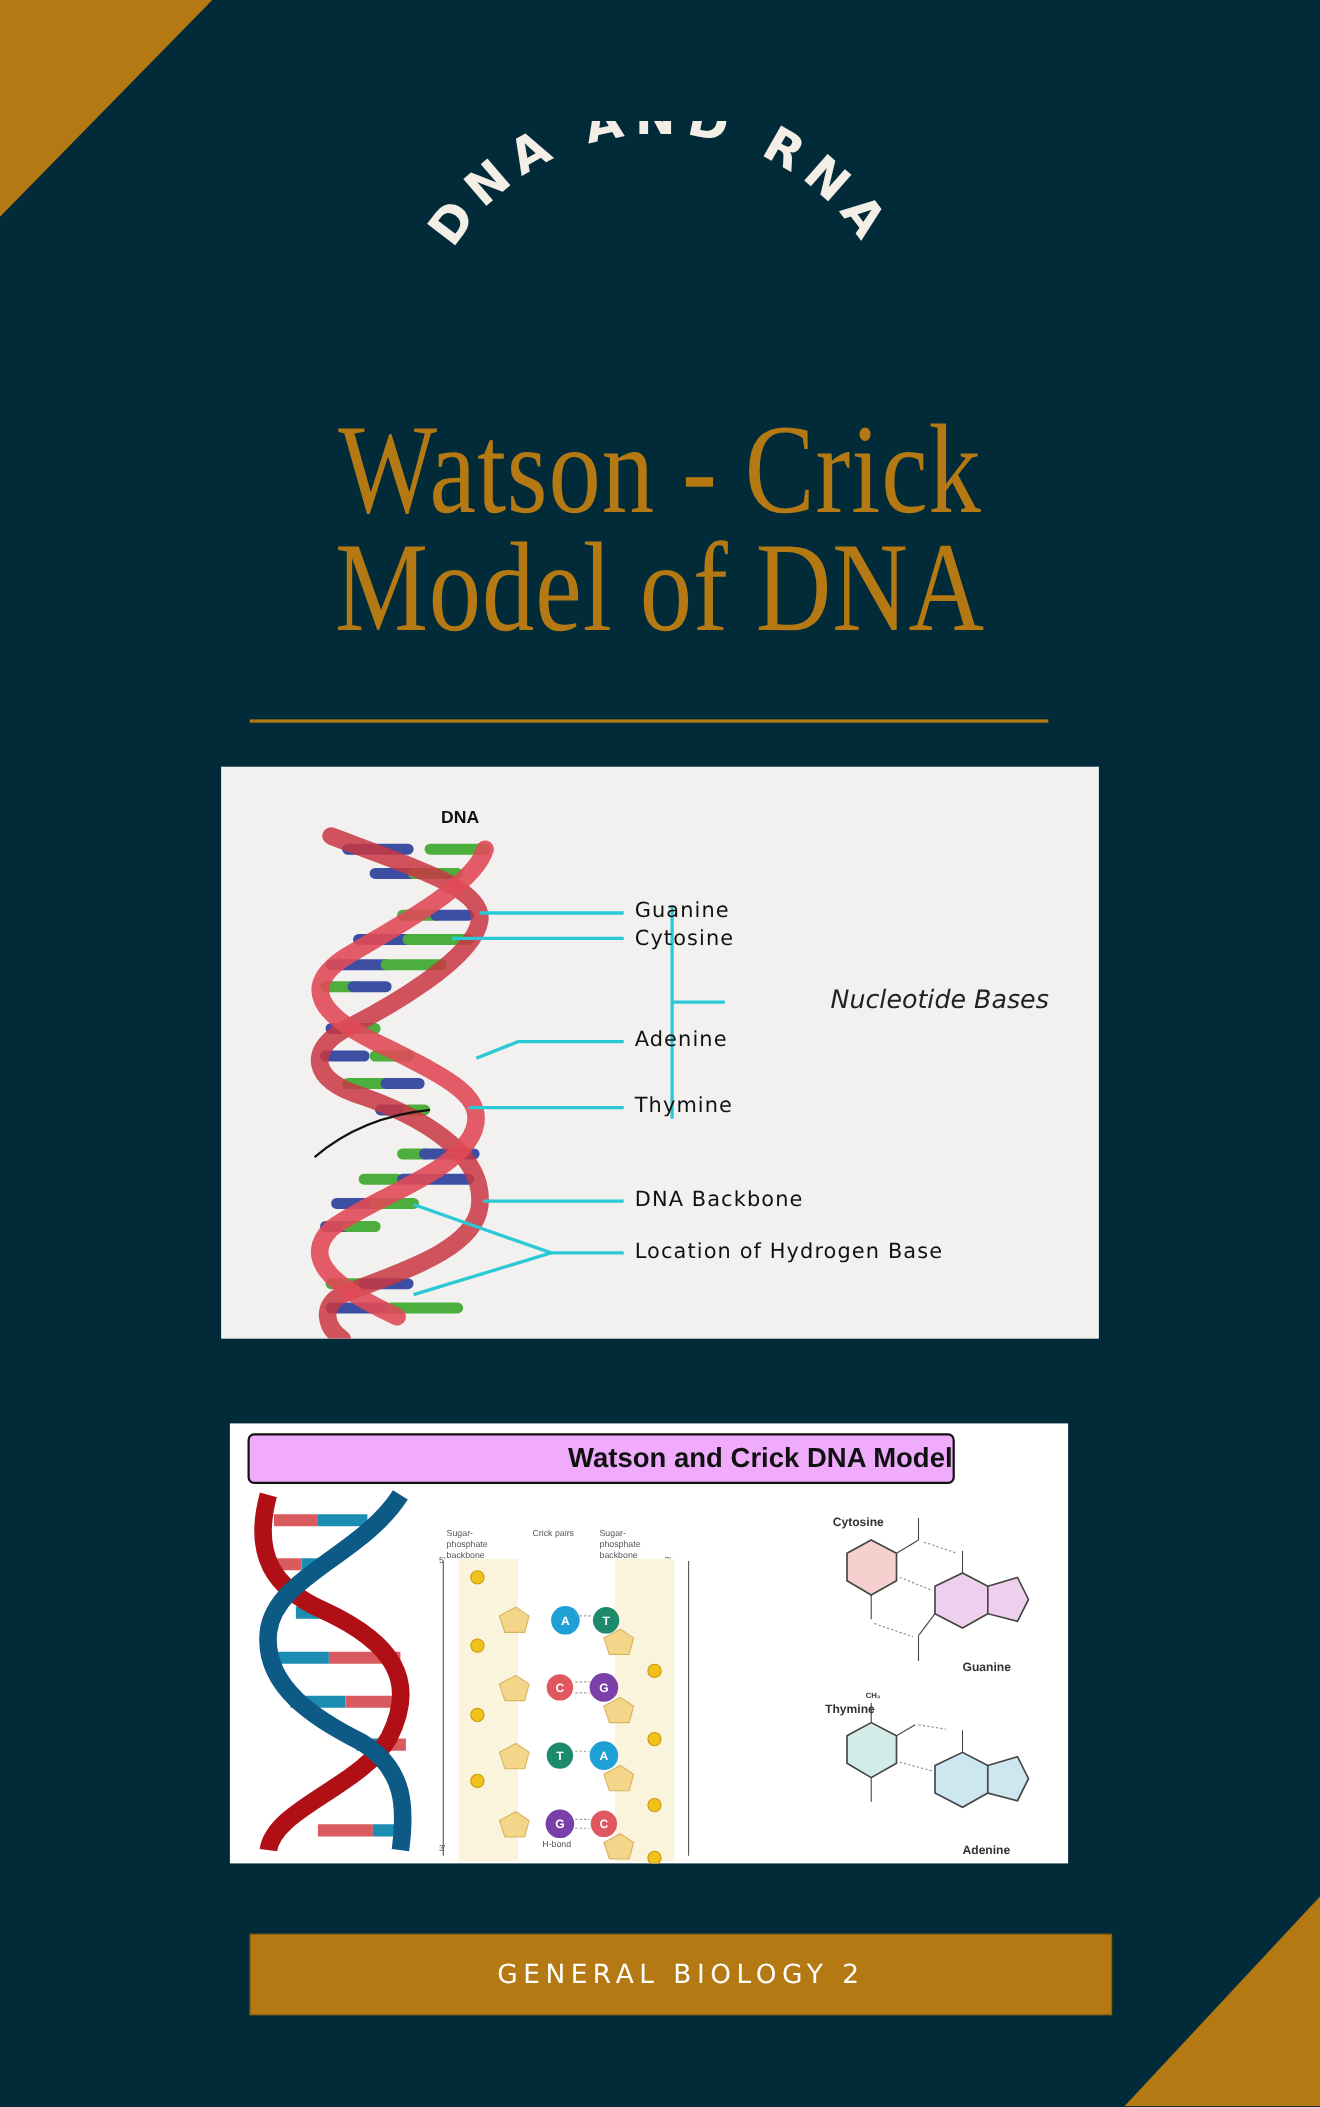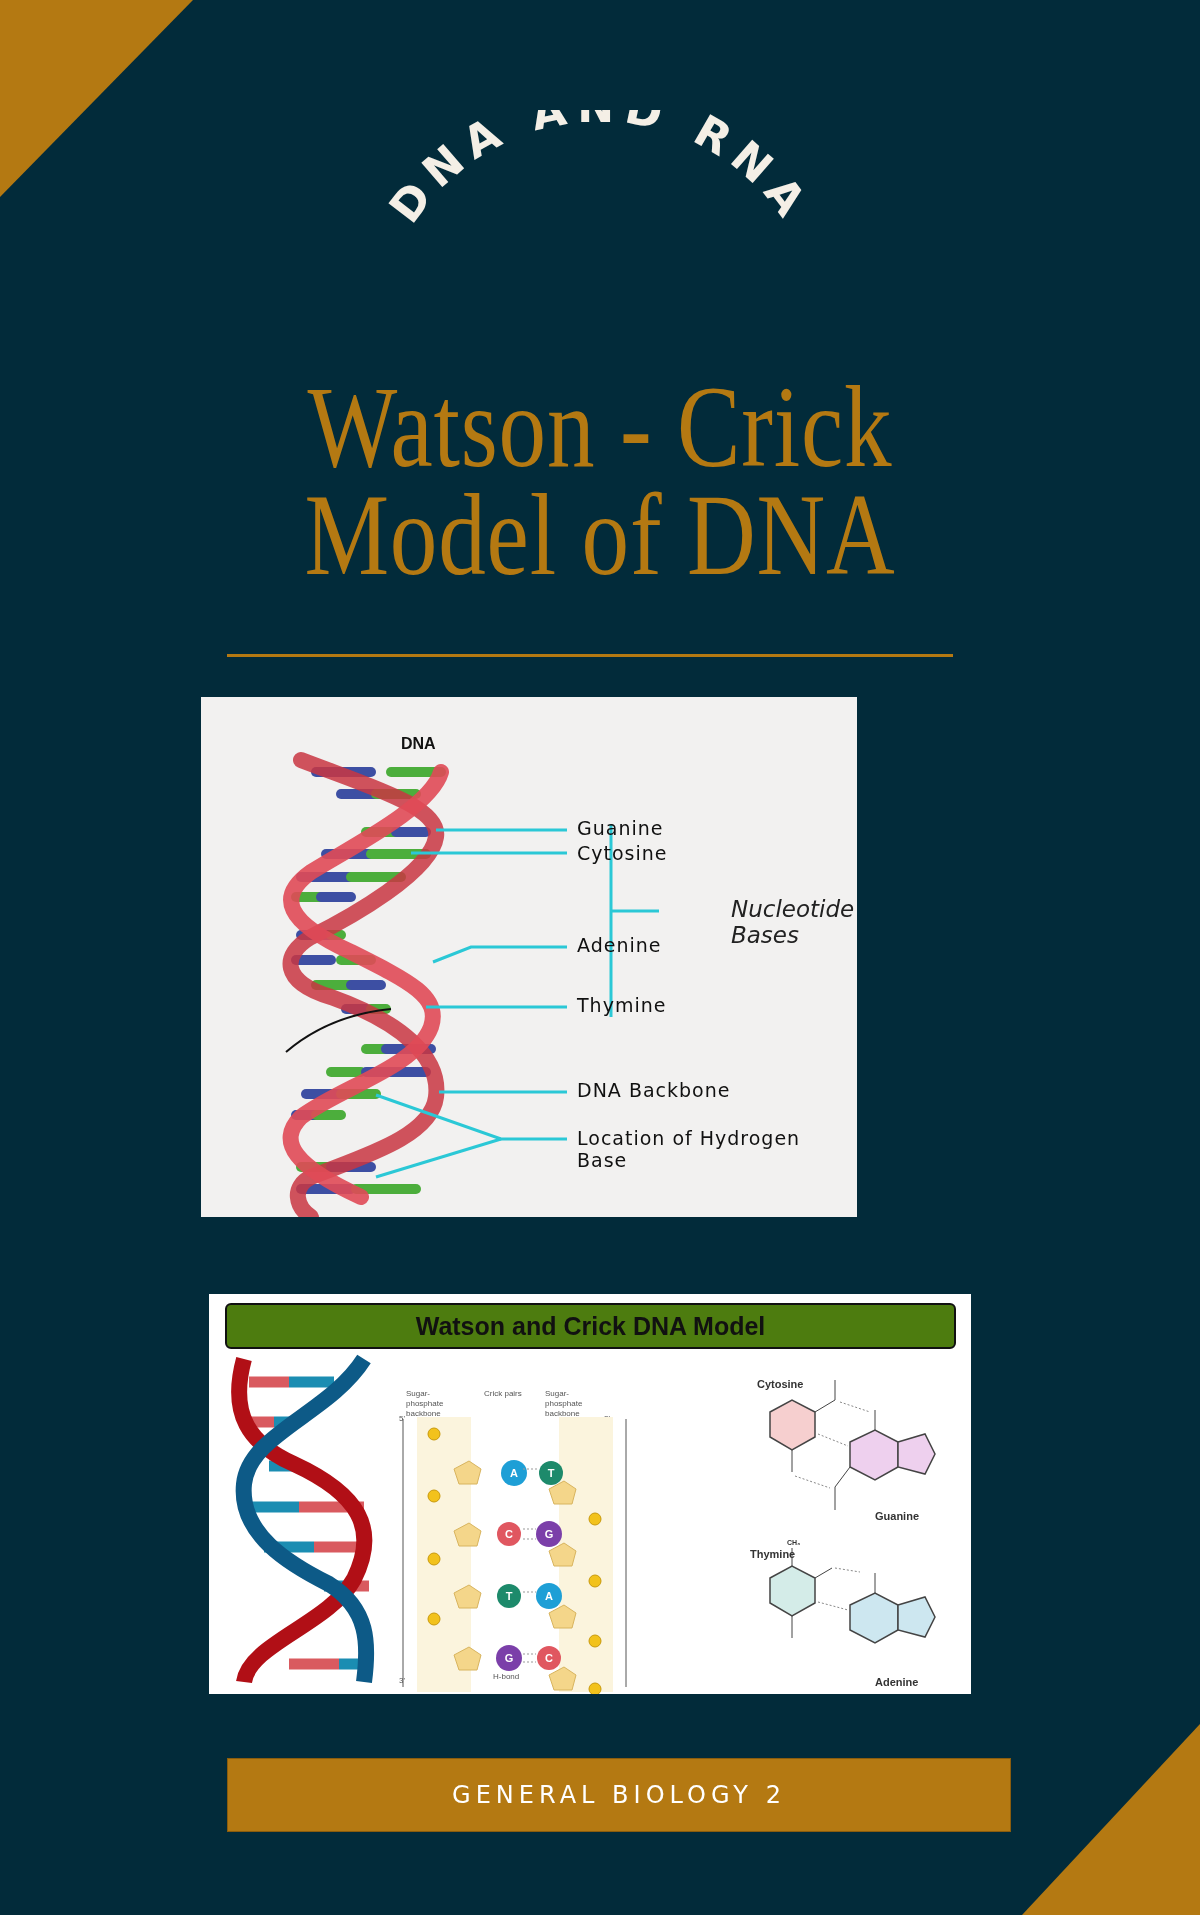--- a/index.html
+++ b/index.html
@@ -7,26 +7,26 @@
   body { background: #022b3a; position: relative; font-family: "Liberation Sans", sans-serif; }
   .tri { position: absolute; }
   #arc { position: absolute; left: 300px; top: 110px; width: 600px; height: 200px; }
   .title { position: absolute; left: 0; width: 1200px; text-align: center; color: #b47912;
            font-family: "Liberation Serif", "DejaVu Serif", serif; font-weight: 400;
            font-size: 116px; line-height: 110px; letter-spacing: 1px; font-style: normal; }
   .title .l1 { position: absolute; top: 372px; left: 0; width: 1200px; transform: scaleX(0.82); }
   .title .l2 { position: absolute; top: 480px; left: 0; width: 1200px; transform: scaleX(0.82); }
   .divider { position: absolute; left: 227px; top: 654px; width: 726px; height: 3px; background: #b47912; }
   .panel { position: absolute; overflow: hidden; }
-  #p1 { left: 201px; top: 697px; width: 656px; height: 520px; background: #f2f1f0; }
+  #p1 { left: 201px; top: 697px; width: 798px; height: 520px; background: #f2f1f0; }
   #p2 { left: 209px; top: 1294px; width: 762px; height: 400px; background: #ffffff; }
   .lbl { position: absolute; font-family: "DejaVu Sans", sans-serif; color: #111; font-size: 19px; letter-spacing: 1px; }
-  .lbl-it { font-style: italic; font-size: 23px; letter-spacing: 0; color: #222; }
-  .p2-title { position: absolute; left: 16px; top: 9px; width: 731px; height: 46px; background: #4d7c0f;
-              border: 2px solid #111; border-radius: 6px; text-align: center; font-weight: 700;
+  .lbl-it { font-style: italic; font-size: 23px; letter-spacing: 0; color: #222; margin-left: 24px; }
+  .p2-title { position: absolute; left: 16px; top: 9px; width: 643px; height: 46px; background: #f0abfc;
+              border: 2px solid #111; border-radius: 6px; text-align: right; font-weight: 700;
               font-size: 25px; line-height: 42px; color: #111; font-family: "Liberation Sans", sans-serif; }
   .small { position: absolute; font-size: 8px; color: #555; text-align: left; line-height: 10px; font-family: "Liberation Sans", sans-serif; }
   .chem-lbl { position: absolute; font-size: 11px; font-weight: 700; color: #333; font-family: "Liberation Sans", sans-serif; }
   .footer { position: absolute; left: 227px; top: 1758px; width: 784px; height: 74px; background: #b47912;
             border: 1px solid #8a5c0d; color: #fff; text-align: center; line-height: 72px;
             font-family: "DejaVu Sans", sans-serif; font-size: 24px; letter-spacing: 5px; }
 </style>
 </head>
 <body>
 

